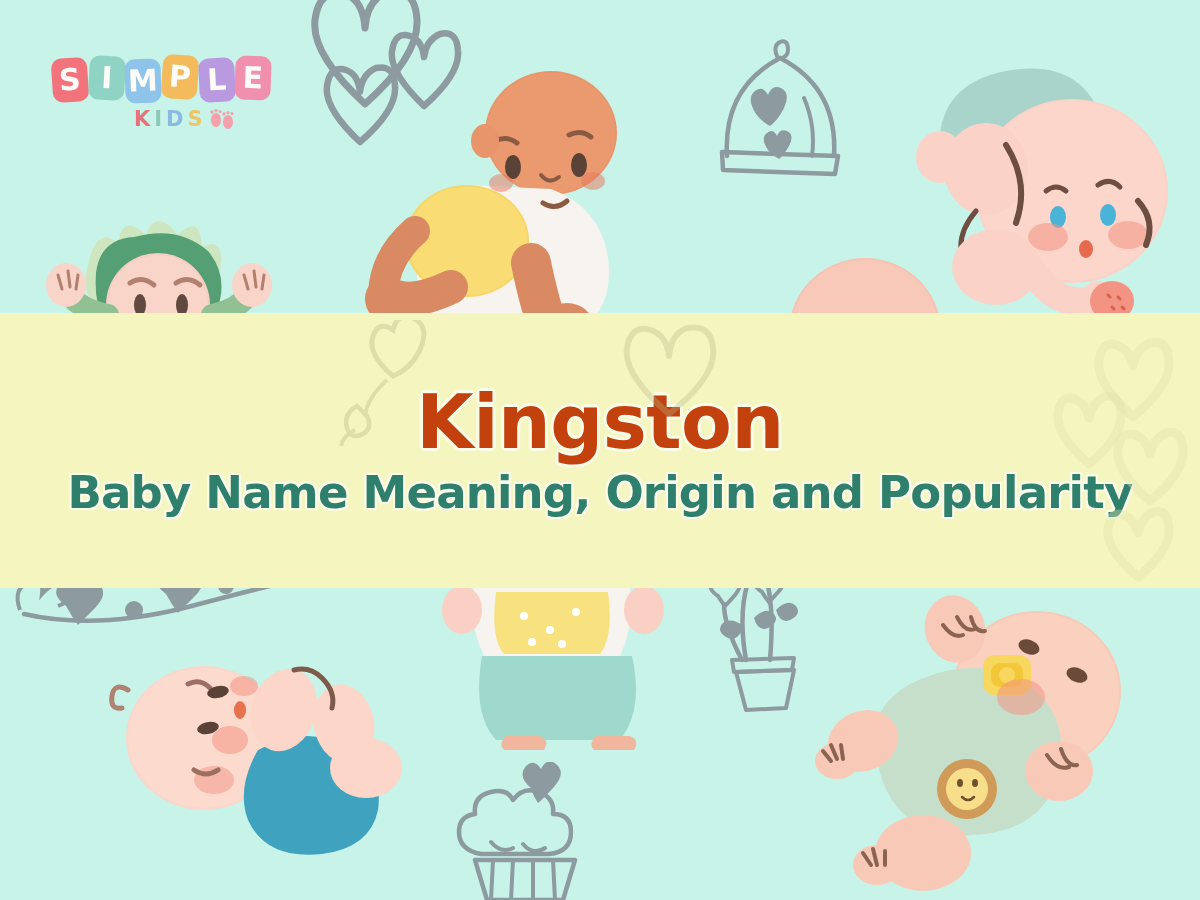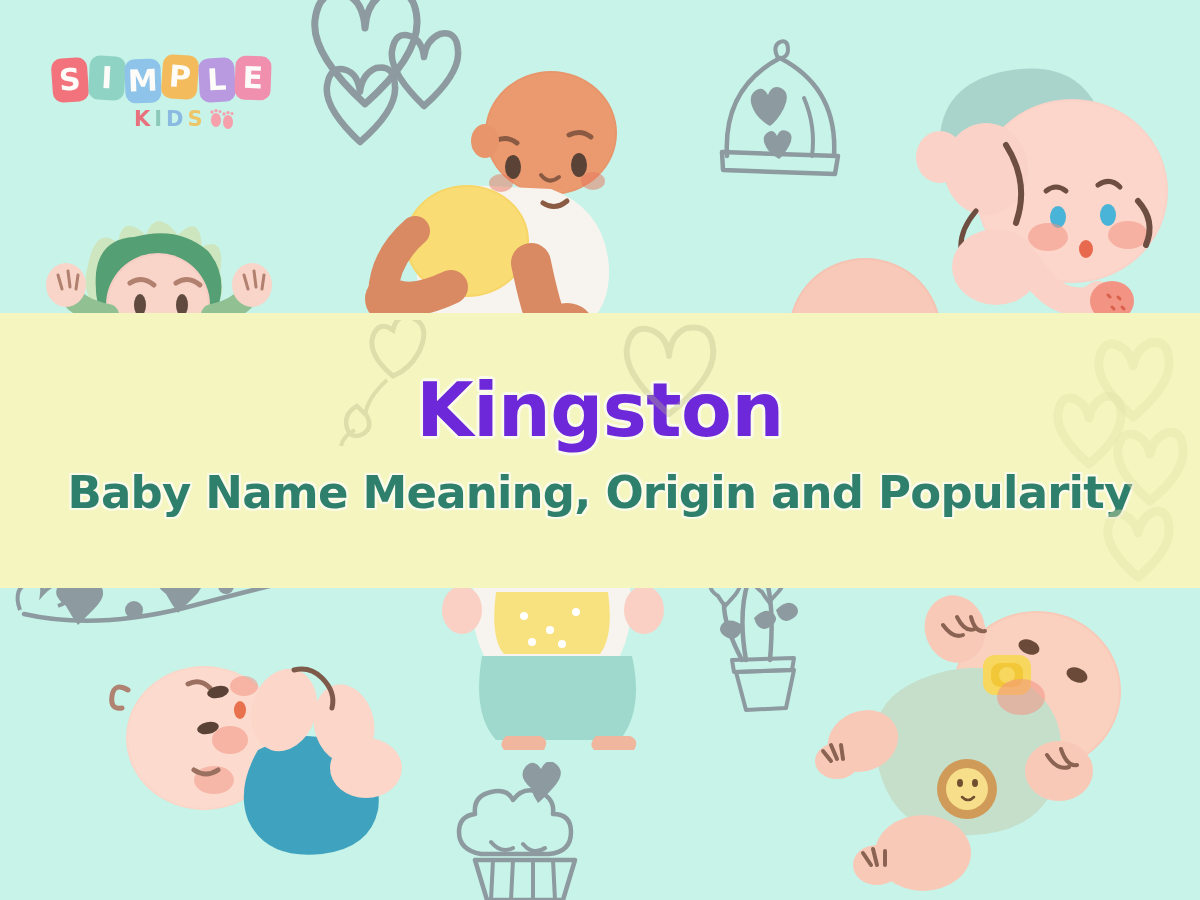--- a/index.html
+++ b/index.html
@@ -108,38 +108,38 @@
     justify-content: center;
   }
 
   #title {
     position: relative;
     z-index: 5;
     font-family: "DejaVu Sans", sans-serif;
     font-weight: 700;
     font-size: 74px;
     line-height: 1;
-    color: #6d28d9;
+    color: #c2410c;
     margin: 0 0 10px 0;
     text-shadow:
       -2px -2px 0 #fbfbe9,  2px -2px 0 #fbfbe9,
       -2px  2px 0 #fbfbe9,  2px  2px 0 #fbfbe9,
        0px -3px 0 #fbfbe9,  0px  3px 0 #fbfbe9,
       -3px  0px 0 #fbfbe9,  3px  0px 0 #fbfbe9;
     letter-spacing: -0.5px;
   }
   #subtitle {
     position: relative;
     z-index: 5;
     font-family: "DejaVu Sans", sans-serif;
     font-weight: 700;
     font-size: 45px;
     line-height: 1.05;
     color: #2f7f6d;
-    margin: 12px;
+    margin: 0;
     white-space: nowrap;
     text-shadow:
       -2px -2px 0 #fbfbe9,  2px -2px 0 #fbfbe9,
       -2px  2px 0 #fbfbe9,  2px  2px 0 #fbfbe9,
        0px -2px 0 #fbfbe9,  0px  2px 0 #fbfbe9,
       -2px  0px 0 #fbfbe9,  2px  0px 0 #fbfbe9;
     letter-spacing: -0.8px;
   }
 </style>
 </head>

